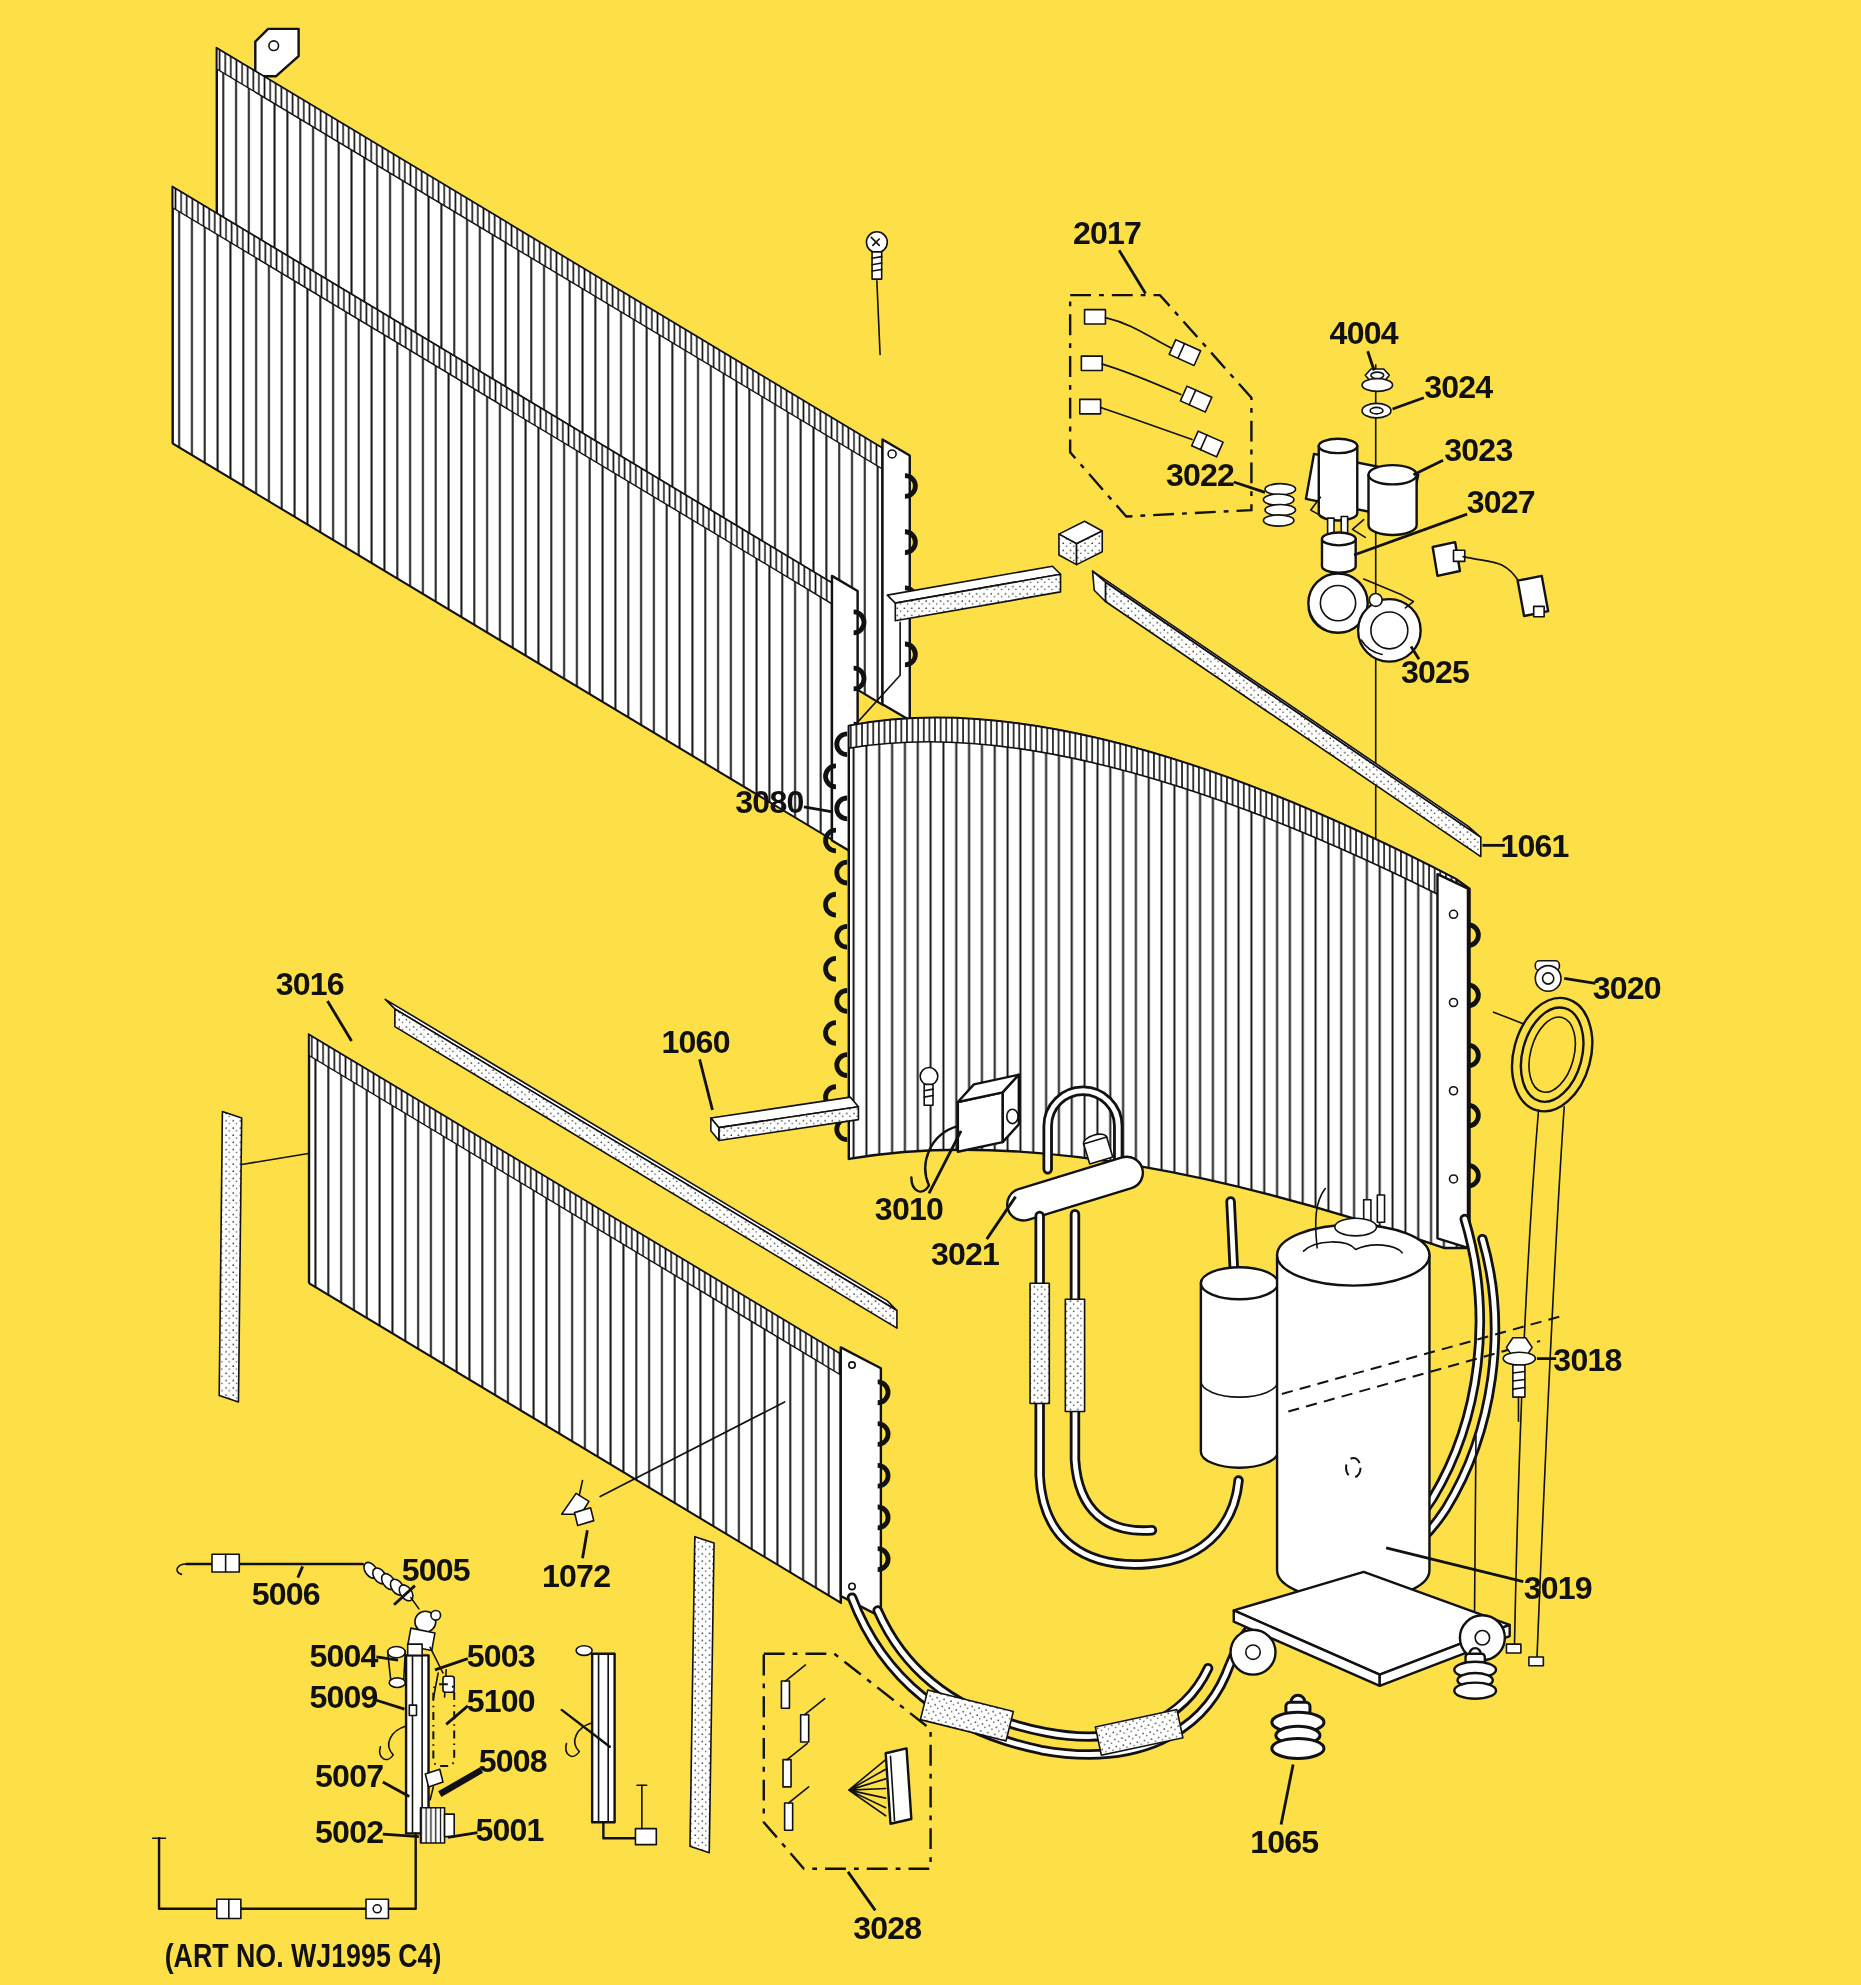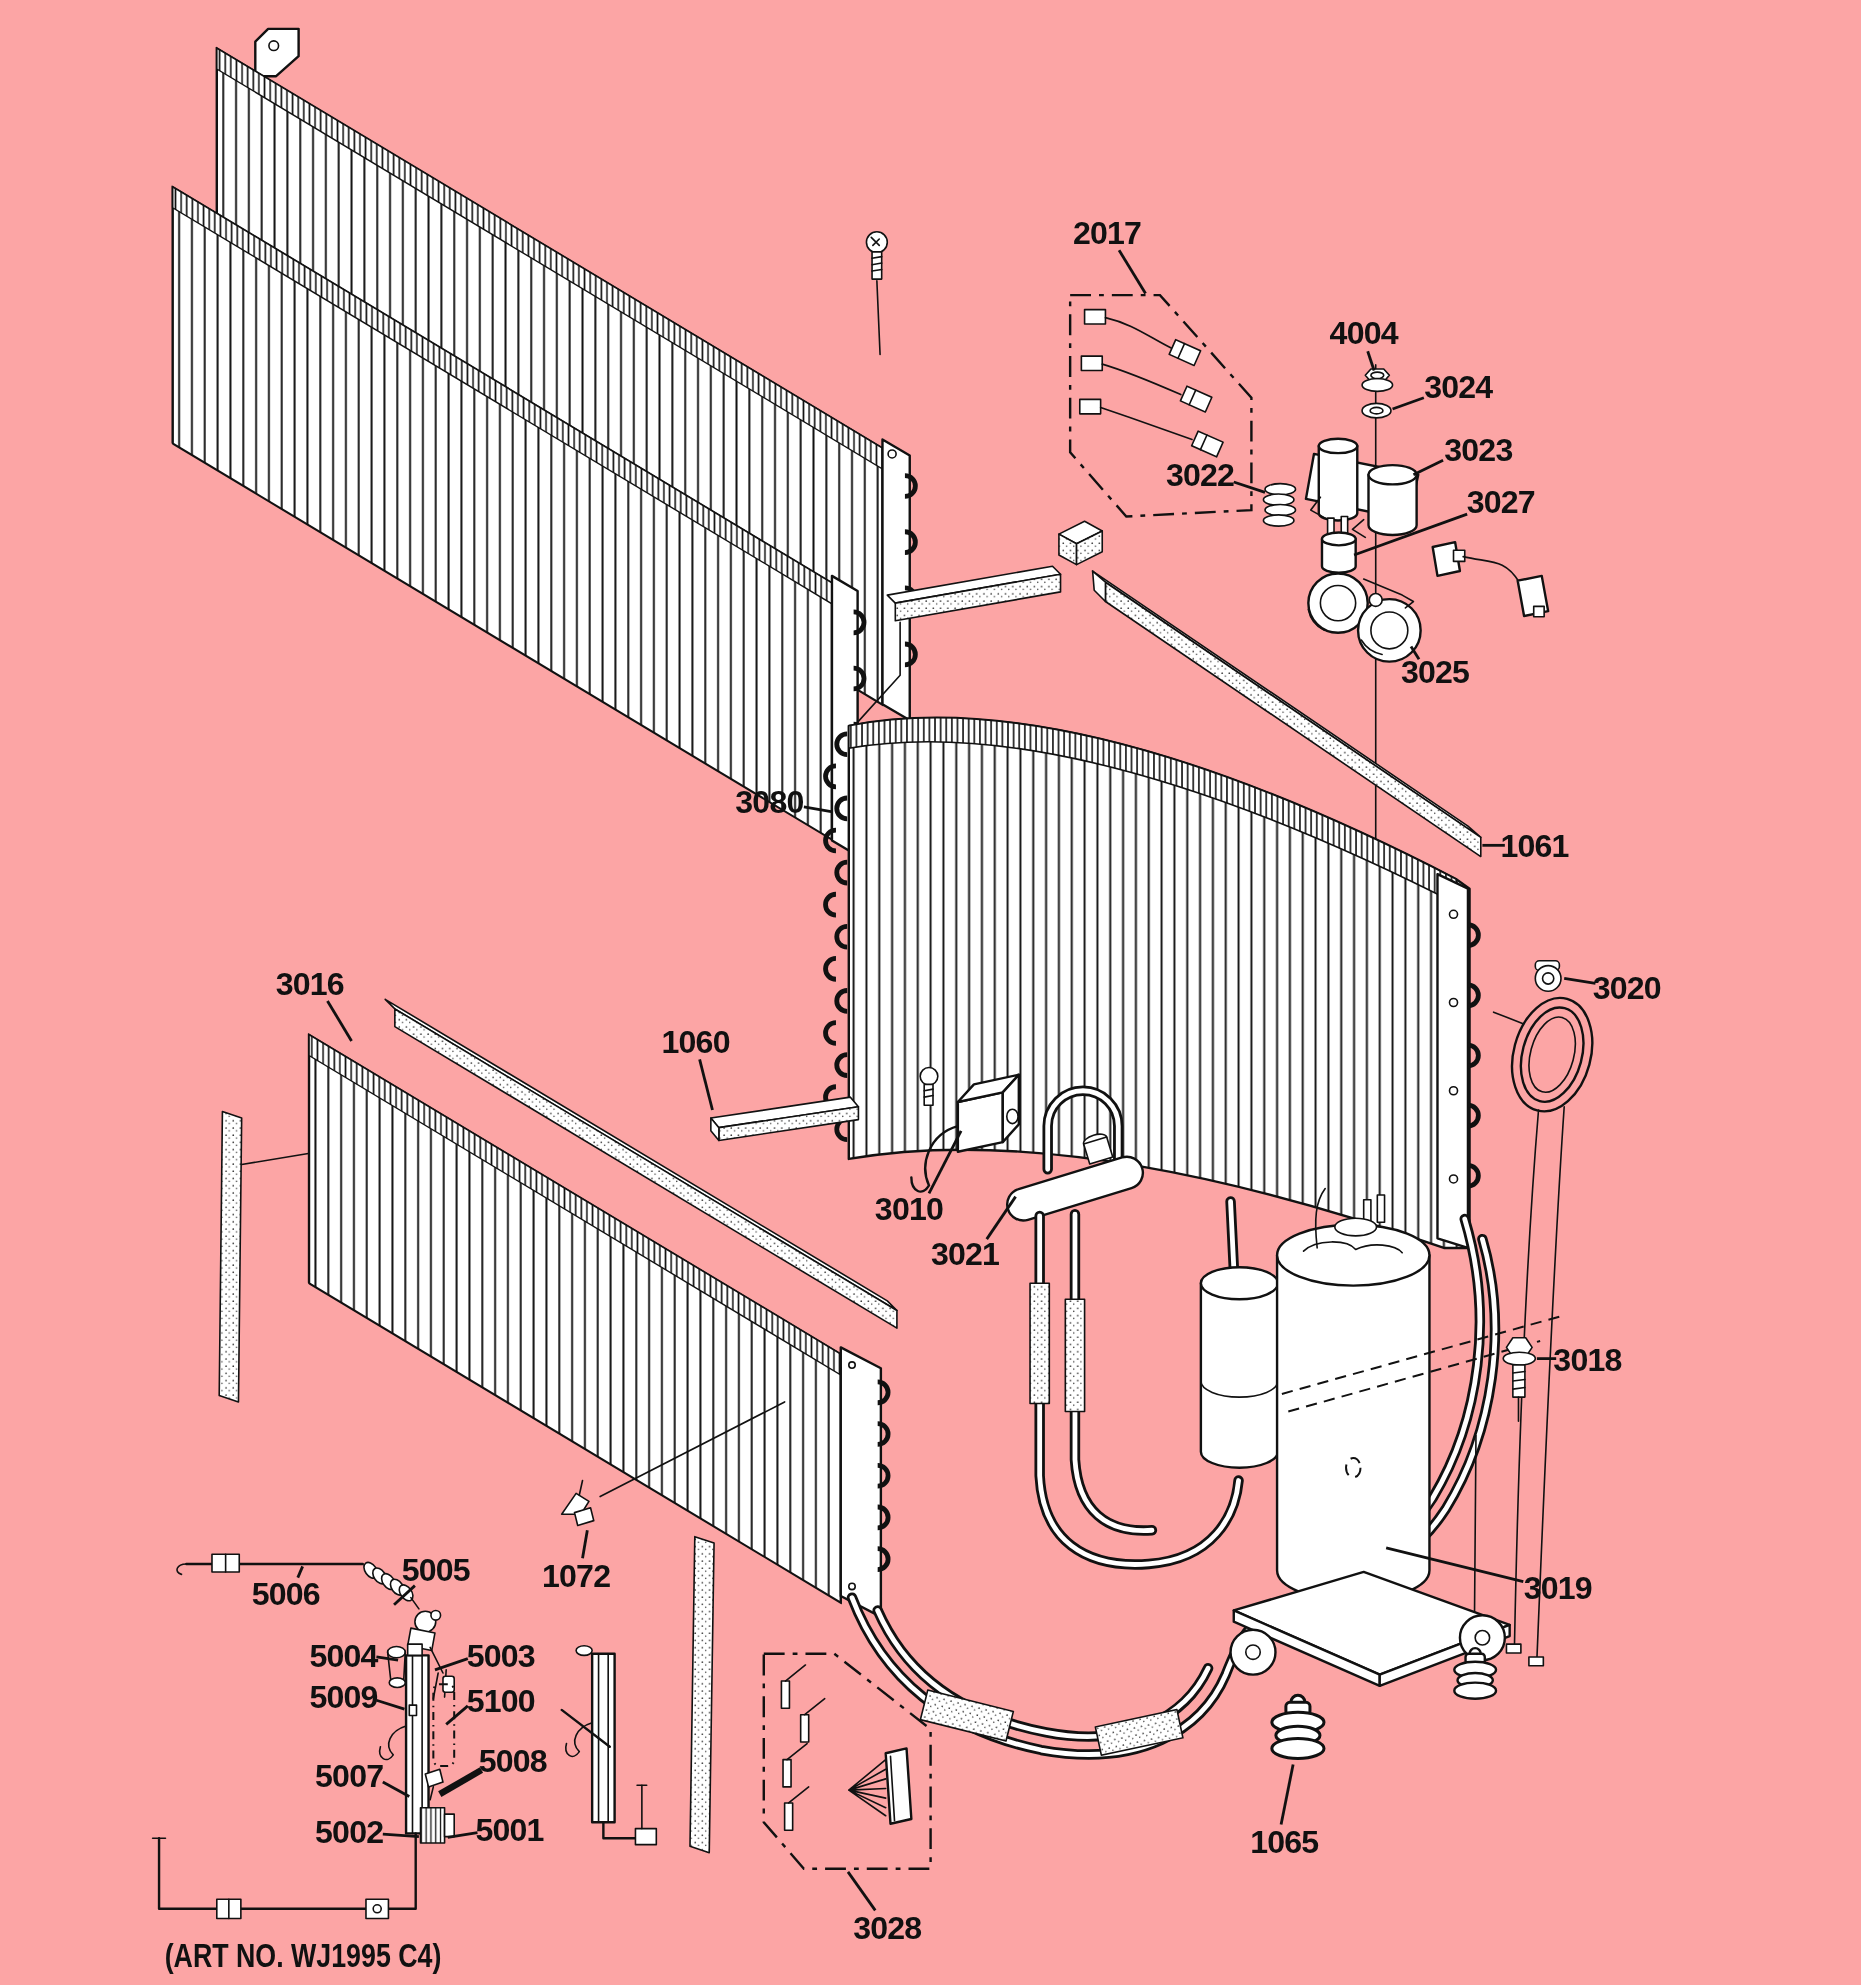--- a/index.html
+++ b/index.html
@@ -1,16 +1,16 @@
 <!DOCTYPE html>
 <html style="font-size:13px"><head>
 <meta charset="utf-8">
 <style>
   html,body{margin:0;padding:0;background:#fff;}
-  #stage{position:relative;width:1862px;height:1985px;background:#fca5a5;font-family:"Liberation Sans",sans-serif;}
+  #stage{position:relative;width:1862px;height:1985px;background:#fde047;font-family:"Liberation Sans",sans-serif;}
   svg{position:absolute;left:0;top:0;}
   .s{stroke:#111;fill:none;stroke-width:3;stroke-linecap:round;stroke-linejoin:round;}
   .s2{stroke:#111;fill:none;stroke-width:2;stroke-linecap:round;stroke-linejoin:round;}
   .w{fill:#fff;}
   .d{fill:url(#dots);}
   .fin{fill:url(#fins);}
   .tick{fill:url(#ticks);}
   .hv{fill:url(#hatchV);}
   .to{stroke:#111;stroke-width:13;fill:none;stroke-linecap:round;}
   .ti{stroke:#fff;stroke-width:6;fill:none;stroke-linecap:round;}

